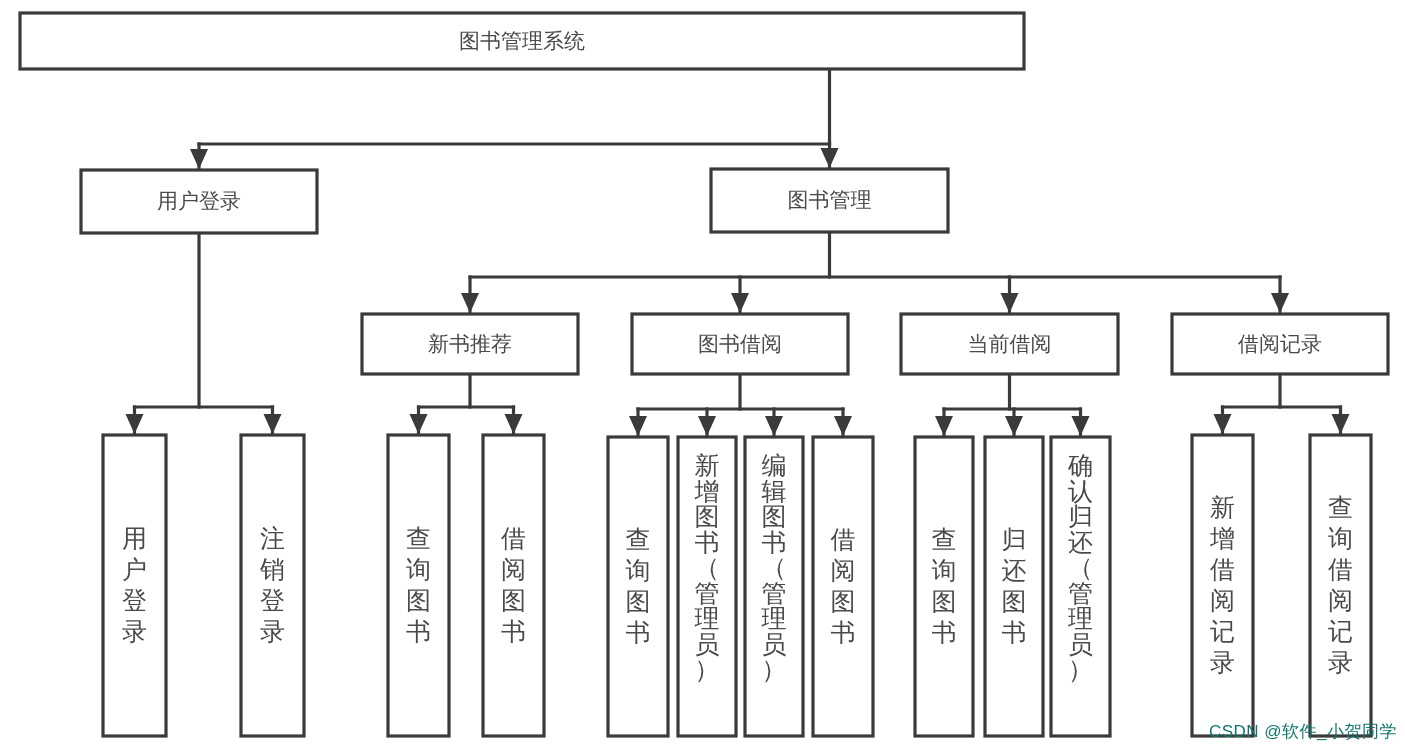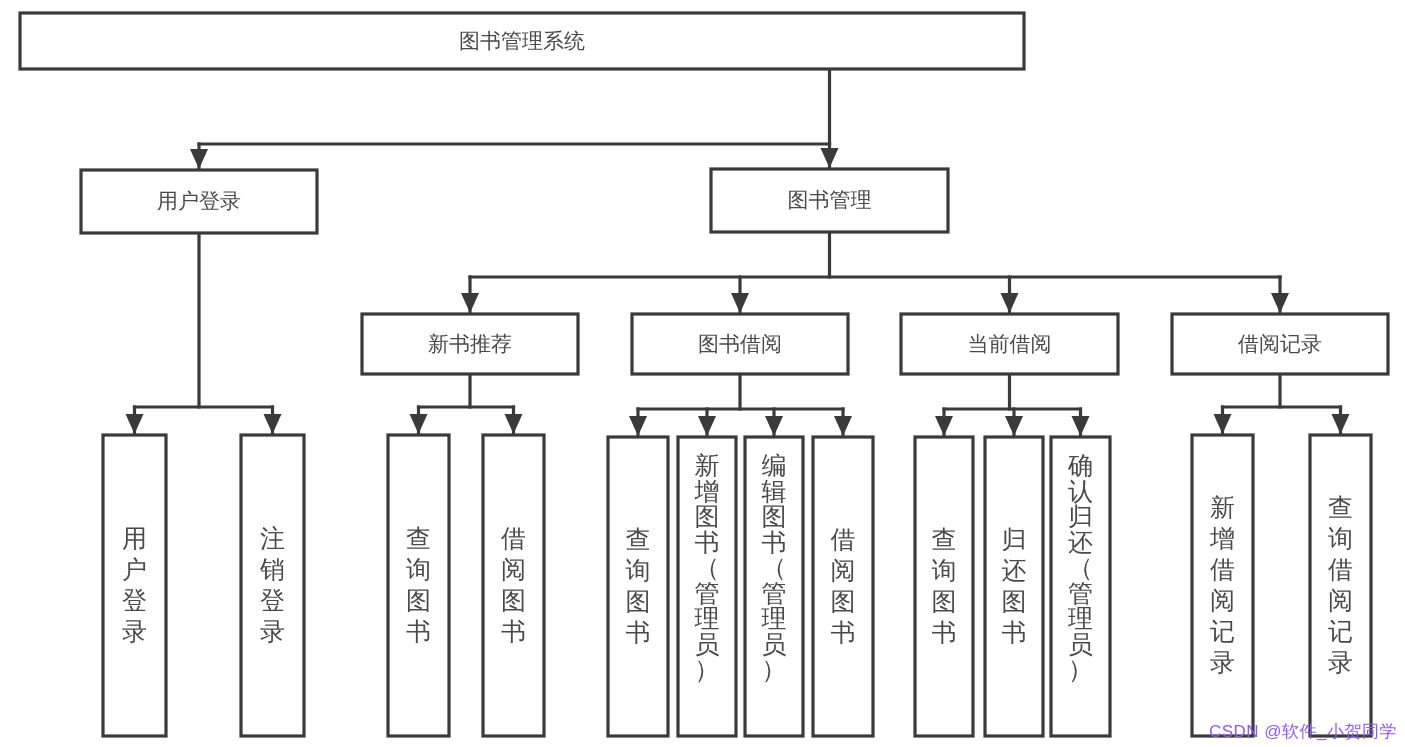--- a/index.html
+++ b/index.html
@@ -20,21 +20,21 @@
     dominant-baseline:middle;text-anchor:middle;
   }
   .node-label-v{
     font-family:"Liberation Sans","DejaVu Sans",sans-serif;
     fill:#4a4a4a;font-size:25px;
     text-anchor:middle;
   }
   .watermark{
     position:absolute;right:8px;bottom:4px;
     font-family:"Liberation Sans","DejaVu Sans",sans-serif;
-    font-size:17px;color:#8b5cf6;white-space:nowrap;
+    font-size:17px;color:#0f766e;white-space:nowrap;
     letter-spacing:0.5px;
   }
 </style>
 </head>
 <body>
 
 <div id="diagram-root">
 
   <svg id="flow" viewBox="0 0 1405 747">
     <g id="connectors">

